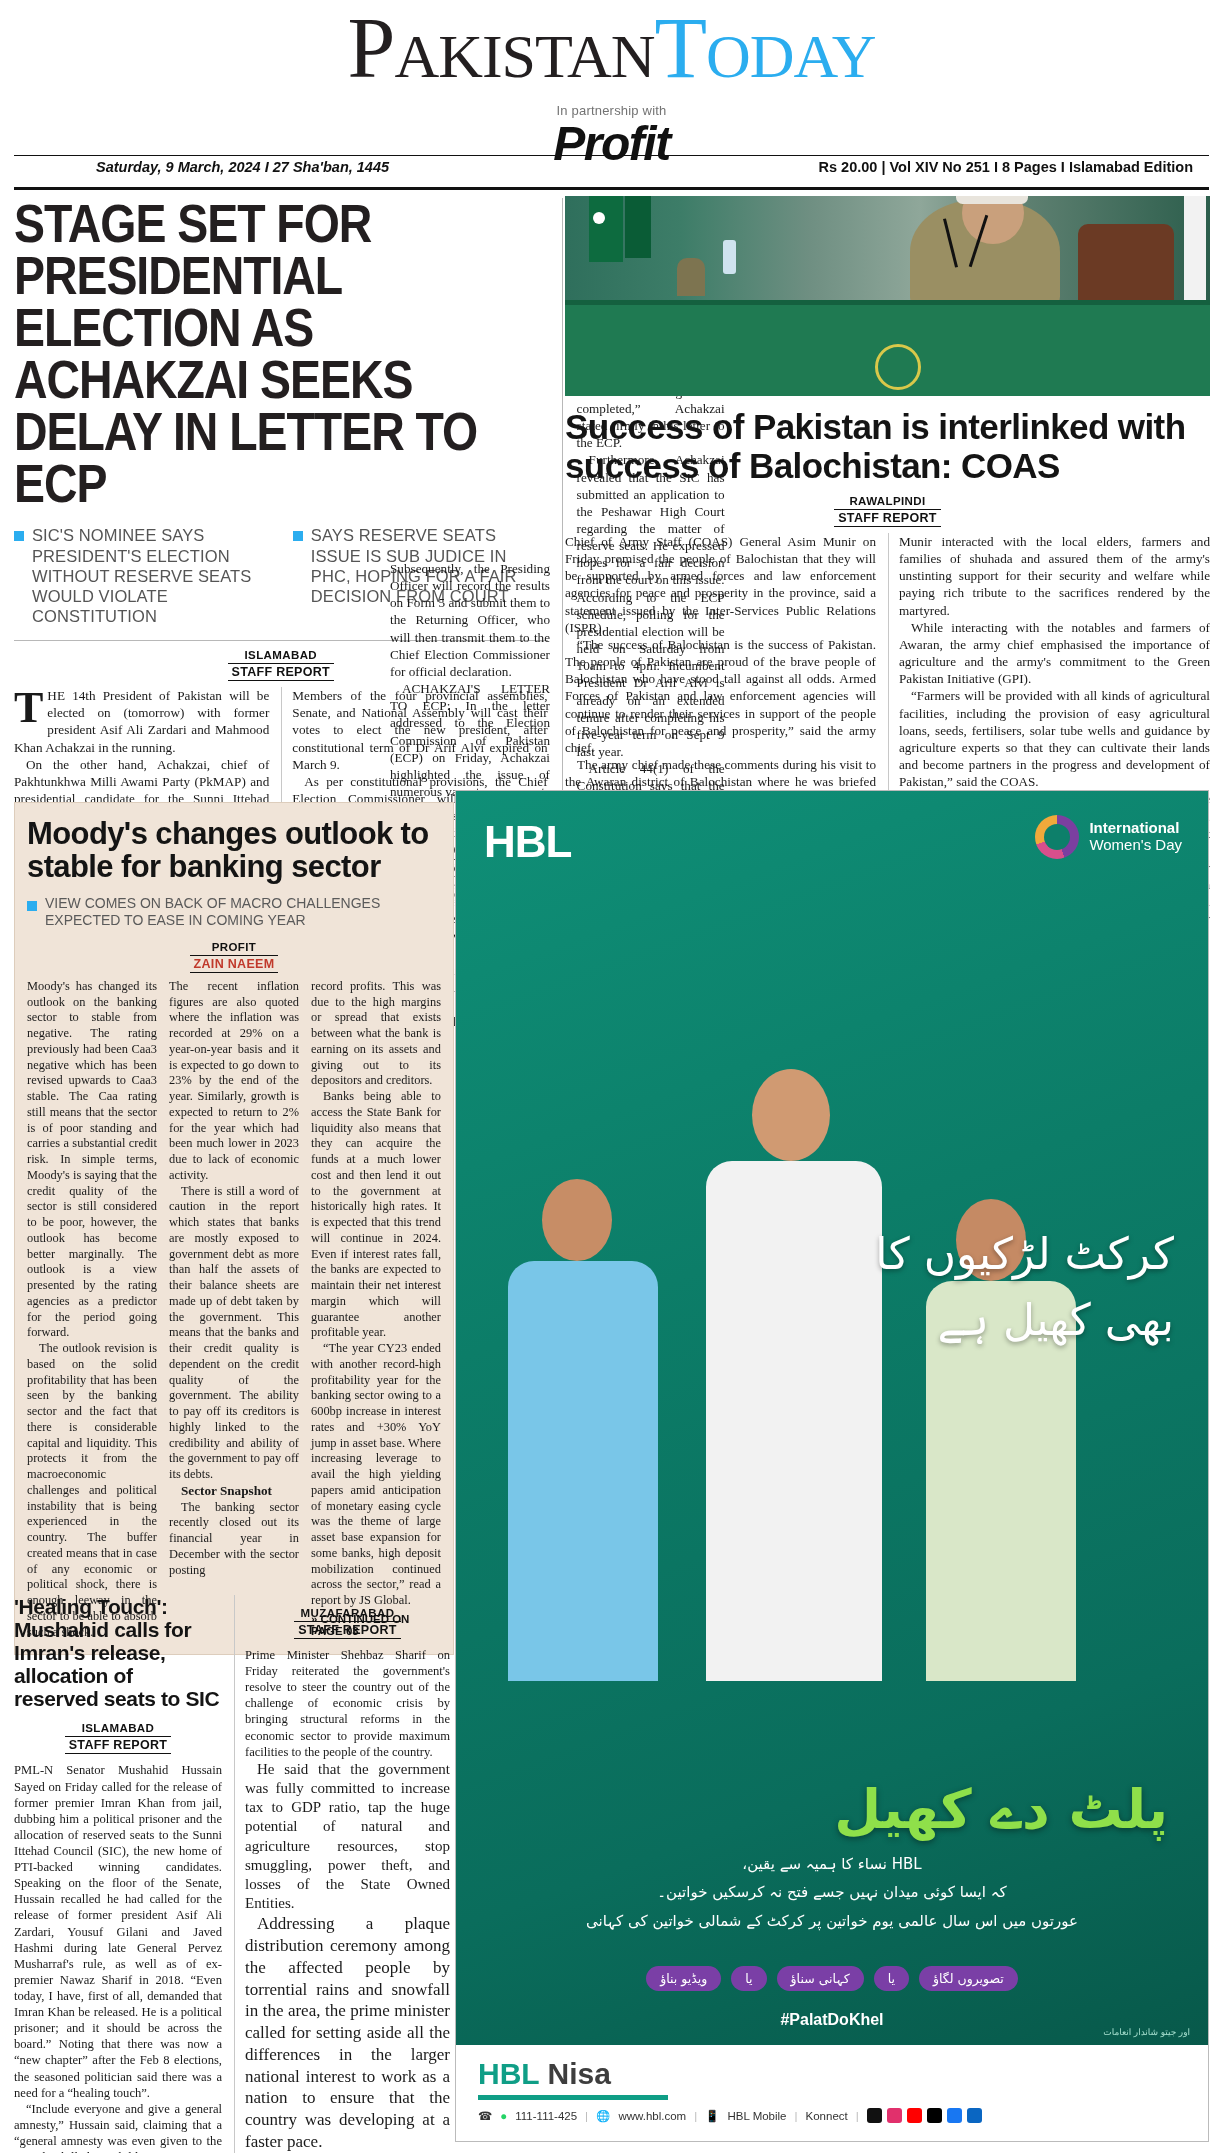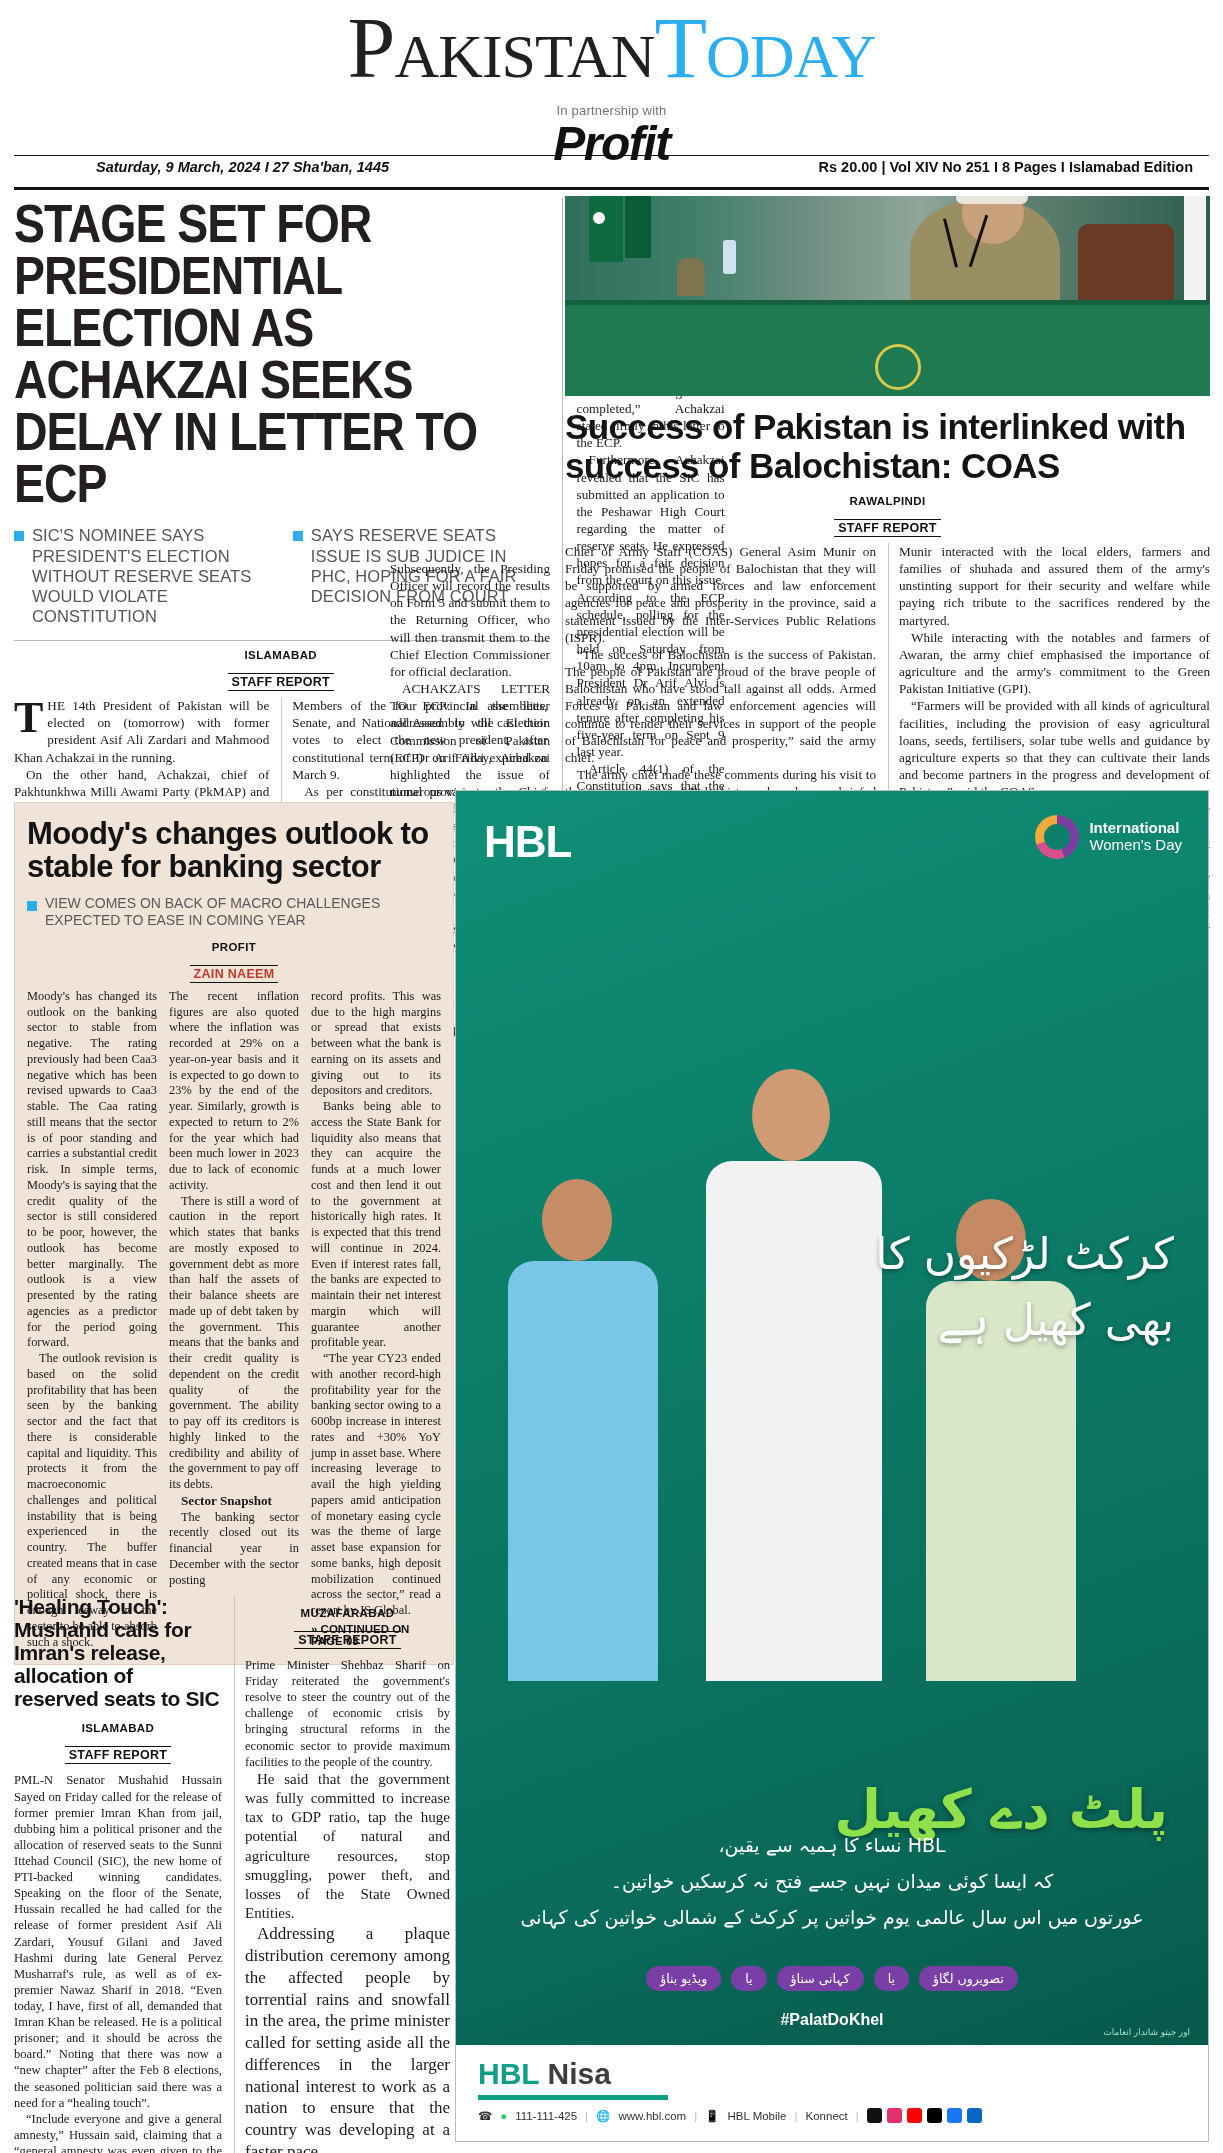--- a/index.html
+++ b/index.html
@@ -110,21 +110,21 @@
     font-family: "Liberation Sans", sans-serif;
     font-weight: bold; font-size: 35px; line-height: 1.1;
     letter-spacing: -.6px; color: #141414; margin-top: 12px;
   }
 
   
   .byline { text-align: center; font-family:"Liberation Sans",sans-serif; margin-bottom: 5px; }
   .byline .city { font-size: 11.5px; font-weight: bold; letter-spacing: .4px; color:#111; }
   .byline .role { font-size: 12.5px; font-weight: bold; letter-spacing: .3px; color:#111;
                   border-top:1px solid #111; border-bottom:1px solid #111; display:inline-block;
-                  padding:1px 4px; margin-top:12px; }
+                  padding:1px 4px; margin-top:2px; }
   .byline.accent .role { color:#c0392b; }
 
   .cols { display: flex; gap: 12px; }
   .col { flex: 1; }
   .col p {
     font-size: 13.2px; line-height: 1.30; text-align: justify;
     text-indent: 12px; hyphens: auto;
   }
   .col p.first { text-indent: 0; }
   .dropcap::first-letter {
@@ -196,21 +196,21 @@
   .fig-r .body { height:400px; background:#d9e7c8; }
 
   .ad-urdu-big {
     position:absolute; right:34px; top:430px; width:330px; text-align:right; direction:rtl;
     font-family:"DejaVu Sans", sans-serif; color:#ffffff; font-size:44px; line-height:1.5;
     text-shadow: 0 2px 5px rgba(0,0,0,.35);
   }
   .ad-strap {
     position:absolute; left:0; right:0; bottom:206px; padding:0 28px;
     direction:rtl; text-align:center; color:#ffffff;
-    font-family:"DejaVu Sans", sans-serif; font-size:19px; line-height:1.9;
+    font-family:"DejaVu Sans", sans-serif; font-size:15px; line-height:1.9;
   }
   .ad-green-word {
     position:absolute; right:40px; bottom:300px; direction:rtl;
     font-family:"DejaVu Sans", sans-serif; font-size:54px; color:#8fe04a; font-weight:bold;
     text-shadow: 0 2px 6px rgba(0,0,0,.4);
   }
   .ad-chips { position:absolute; left:0; right:0; bottom:150px; display:flex; gap:10px;
               justify-content:center; direction:rtl; }
   .chip { background:#7a3fa6; color:#fff; border-radius:16px; padding:5px 14px;
           font-family:"DejaVu Sans",sans-serif; font-size:12.5px; }

